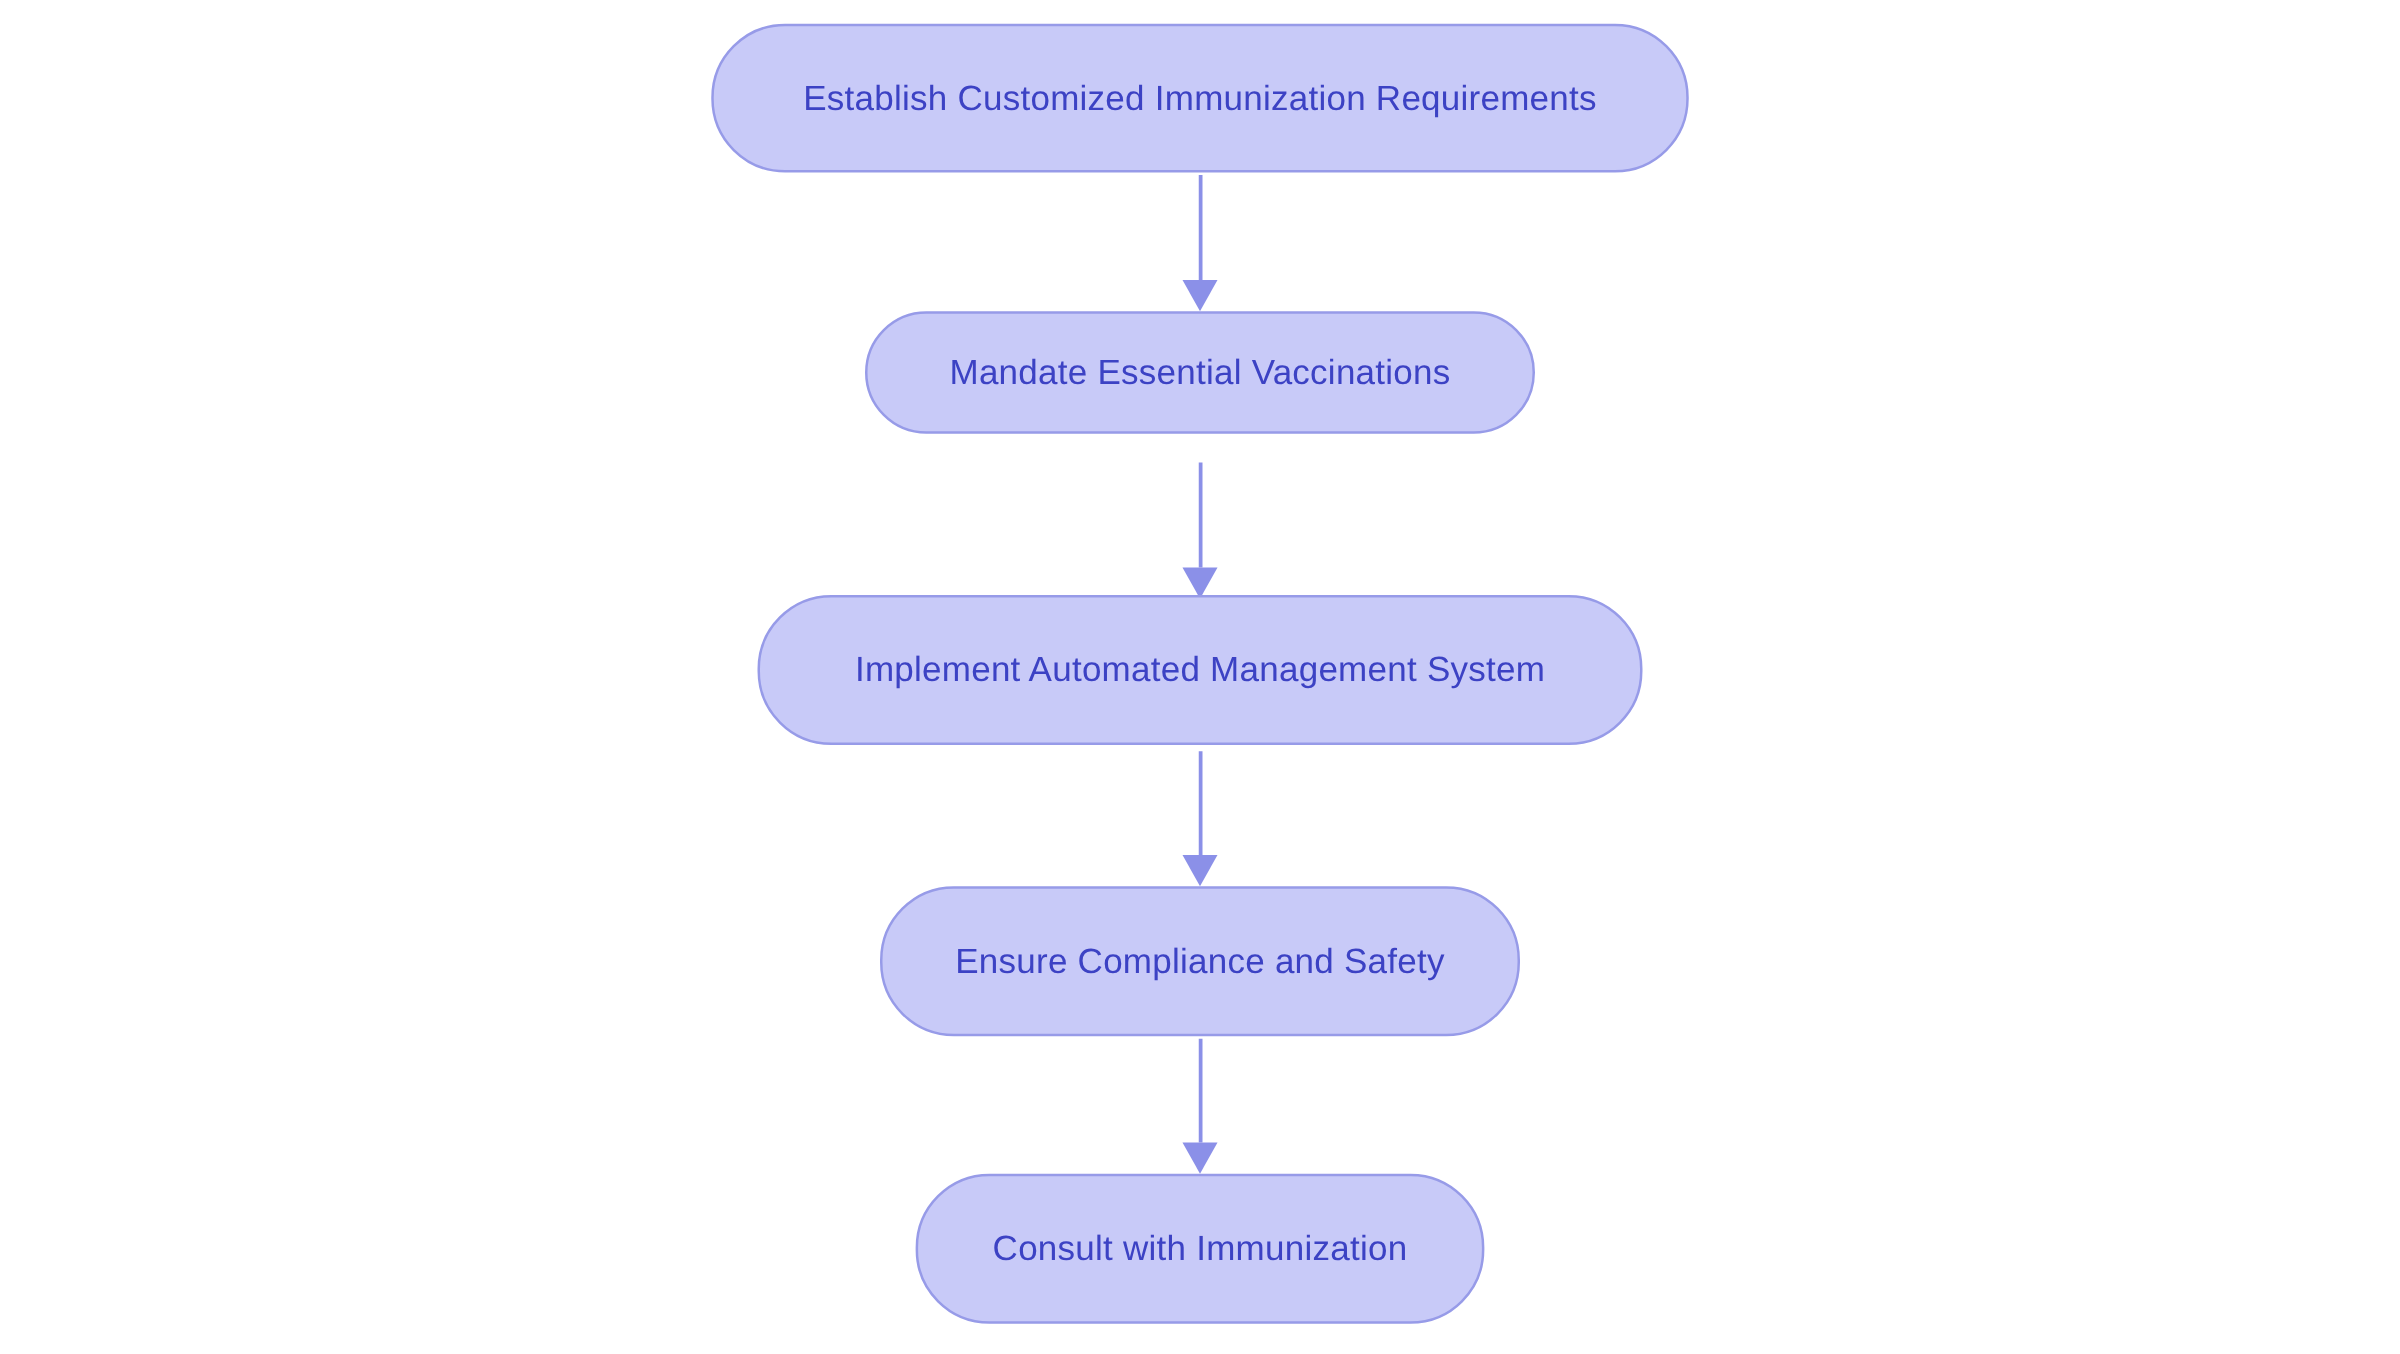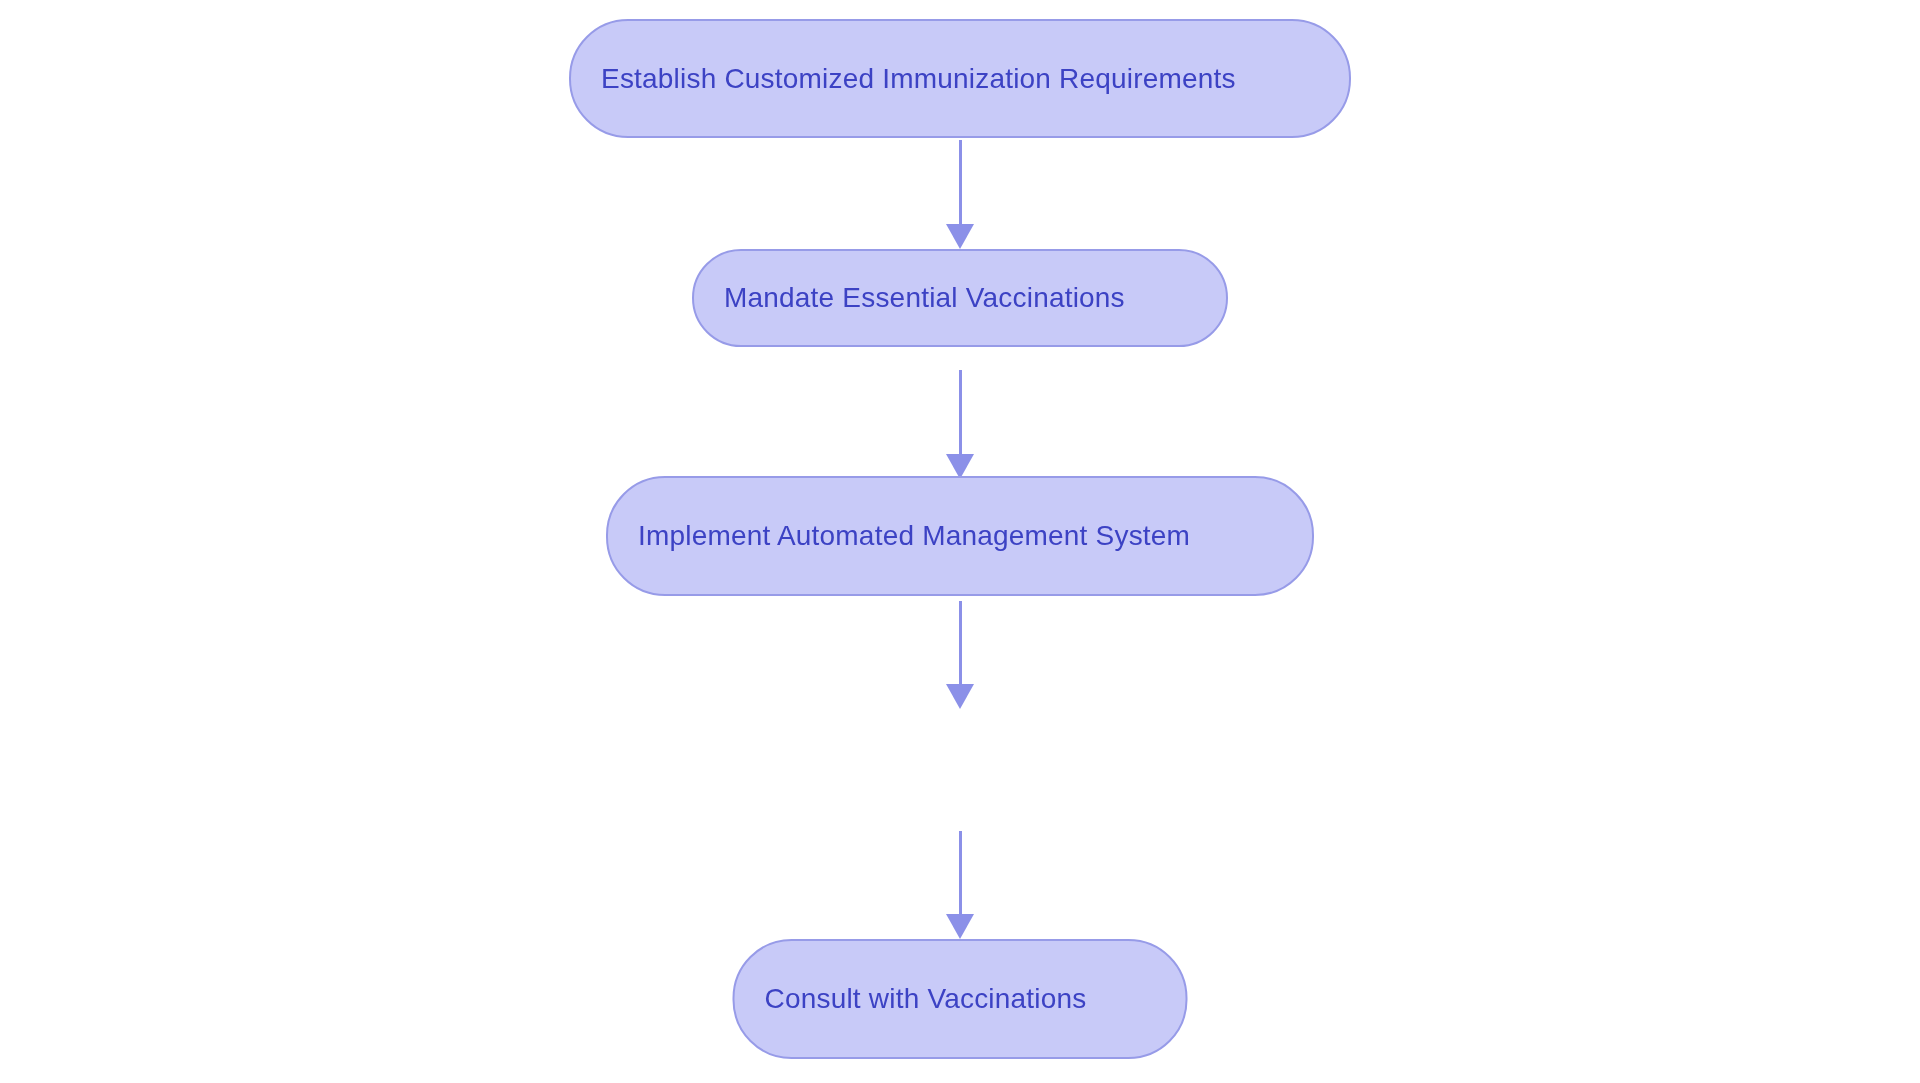--- a/index.html
+++ b/index.html
@@ -15,20 +15,21 @@
     overflow: hidden;
     font-family: "Liberation Sans", "DejaVu Sans", sans-serif;
   }
   .node {
     position: absolute;
     left: 50%;
     transform: translateX(-50%);
     box-sizing: border-box;
     display: flex;
     align-items: center;
+    justify-content: center;
     background: var(--node-fill, #c8caf8);
     border: 2px solid var(--node-border, #979be8);
     border-radius: 59px;
     text-align: center;
   }
   .node-label {
     color: var(--node-text, #3c42c4);
     font-size: 28px;
     font-weight: 400;
     letter-spacing: 0.2px;
@@ -95,23 +96,26 @@
 
   <div class="node n3">
     <span class="node-label">Implement Automated Management System</span>
   </div>
 
   <div class="arrow a3">
     <div class="arrow-stem"></div>
     <div class="arrow-head"></div>
   </div>
 
+  <div class="node n4">
+    <span class="node-label">Ensure Compliance and Safety</span>
+  </div>
 
   <div class="arrow a4">
     <div class="arrow-stem"></div>
     <div class="arrow-head"></div>
   </div>
 
   <div class="node n5">
-    <span class="node-label">Consult with Vaccinations</span>
+    <span class="node-label">Consult with Immunization</span>
   </div>
 
 </div>
 
 </body></html>

